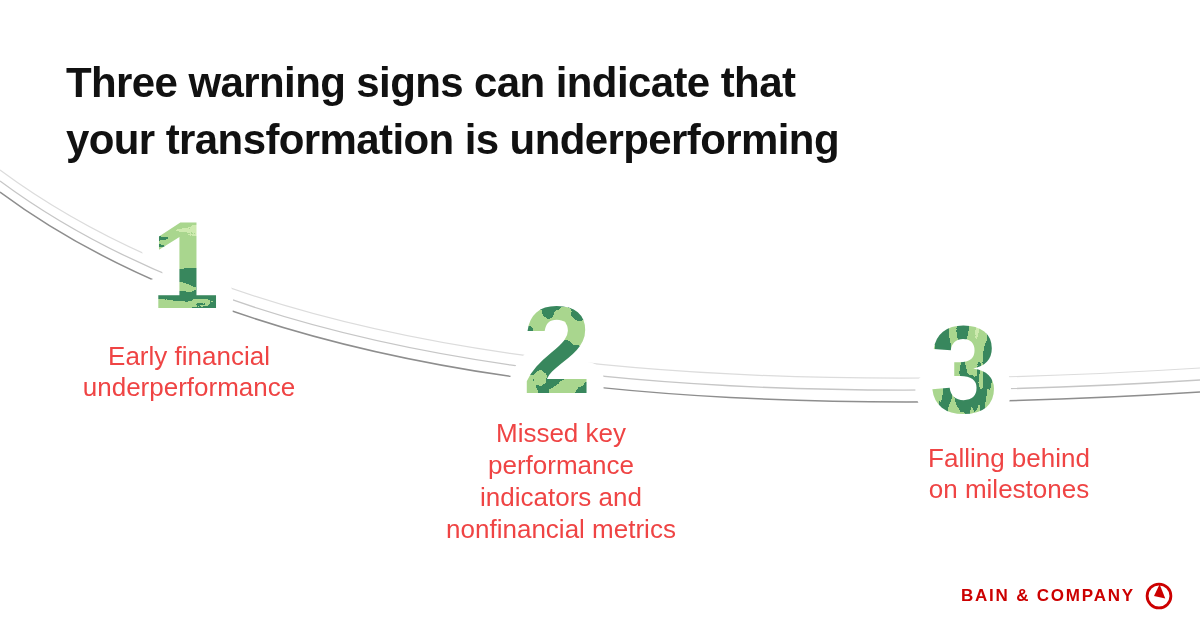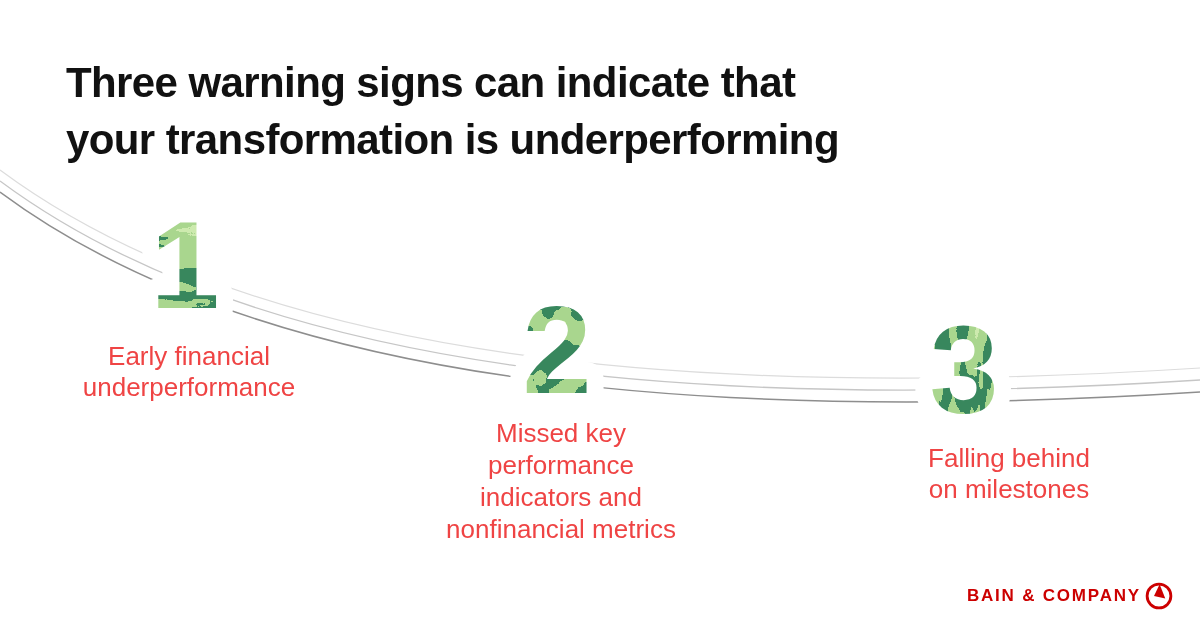--- a/index.html
+++ b/index.html
@@ -57,21 +57,21 @@
   }
   #label-1 { left: 189px; top: 341px; }
   #label-2 { left: 561px; top: 417px; line-height: 32px; text-align: center; }
   #label-3 { left: 961px; top: 443px; margin-left: 48px; }
   .brand {
     position: absolute;
     right: 32px;
     top: 581px;
     display: flex;
     align-items: center;
-    gap: 3px;
+    gap: 9px;
   }
   .brand-name {
     color: #cc0000;
     font-size: 17px;
     font-weight: 700;
     letter-spacing: 1.8px;
     white-space: nowrap;
   }
   .brand-icon { display: block; }
 </style>

